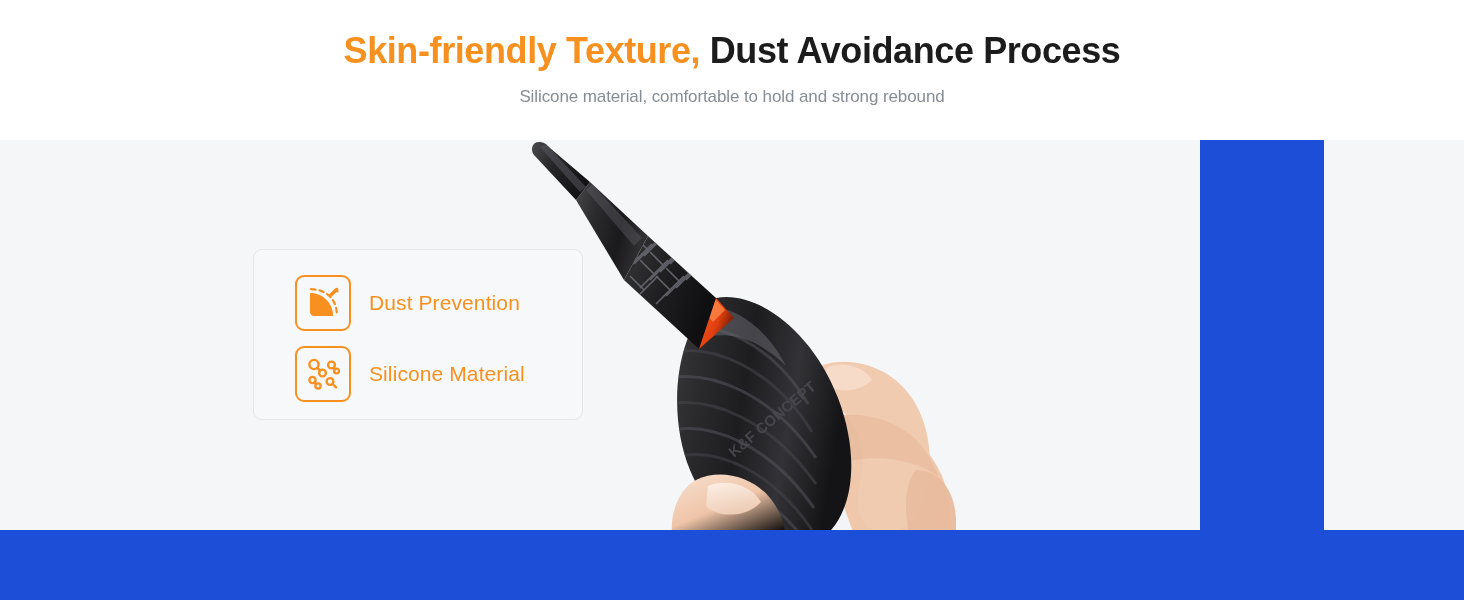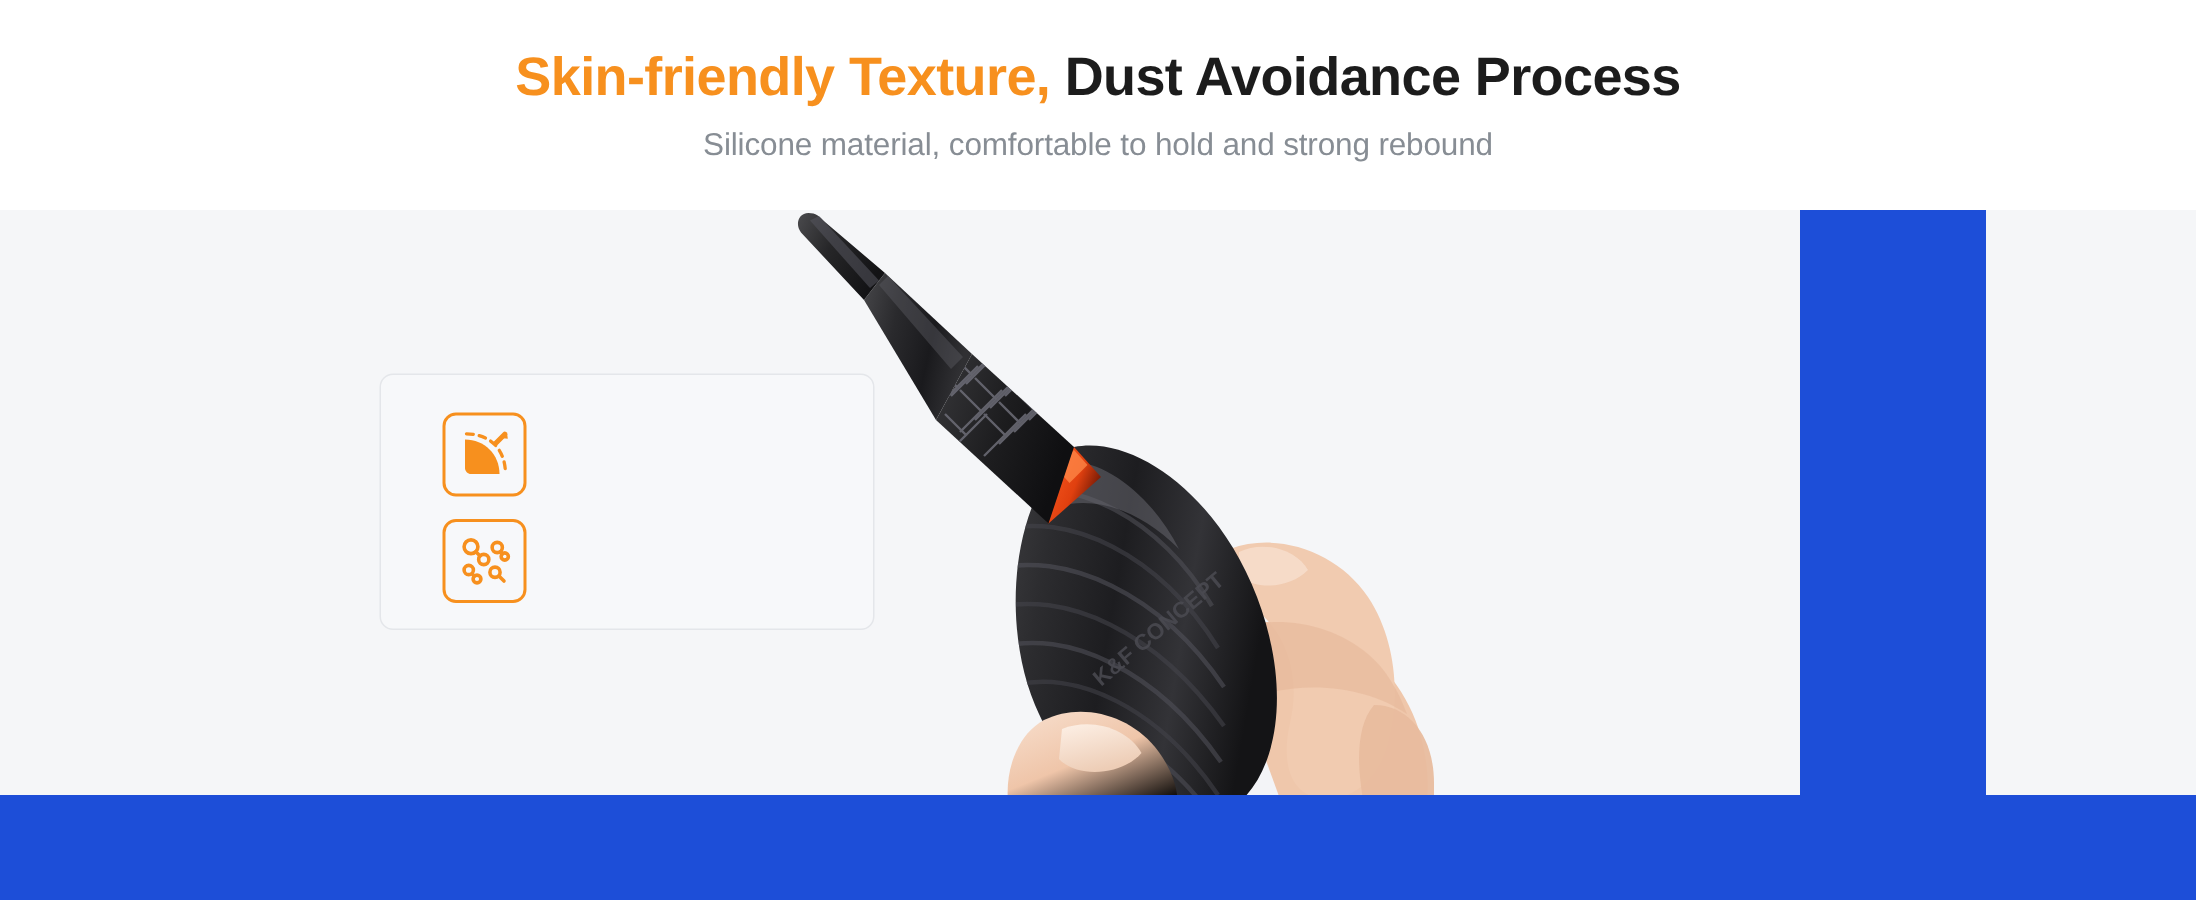--- a/index.html
+++ b/index.html
@@ -40,21 +40,21 @@
     letter-spacing: -0.4px;
     line-height: 46px;
     white-space: nowrap;
   }
   .headline .accent { color: #F7901E; }
   .headline .plain  { color: #1c1c1c; }
 
   .subhead {
     margin: 0;
     padding-top: 8px;
-    font-size: 21px;
+    font-size: 17px;
     font-weight: 400;
     color: #878d94;
     line-height: 30px;
     letter-spacing: -0.1px;
     white-space: nowrap;
   }
 
   
   .panel {
     position: absolute;
@@ -298,20 +298,21 @@
         <svg width="36" height="36" viewBox="0 0 36 36" xmlns="http://www.w3.org/2000/svg">
 
           <path d="M5 8 C 18 8 28 18 28 31 L 9 31 C 6.8 31 5 29.2 5 27 Z" fill="#F7901E"></path>
 
           <path d="M6 4.2 C 22 4.6 31.6 14.2 32 30.5" fill="none" stroke="#F7901E" stroke-width="2.2" stroke-linecap="round" stroke-dasharray="4.5 4"></path>
 
           <path d="M25.5 10.5 L 31.5 4.5" stroke="#F7901E" stroke-width="3.4" stroke-linecap="round"></path>
           <path d="M29 7 L 33.5 7.5 L 33 3 Z" fill="#F7901E"></path>
         </svg>
       </span>
+      <span class="feature-label">Dust Prevention</span>
     </div>
 
     <div class="feature-row">
       <span class="feature-icon">
         <svg width="36" height="36" viewBox="0 0 36 36" xmlns="http://www.w3.org/2000/svg">
           <g fill="none" stroke="#F7901E" stroke-width="2.4" stroke-linecap="round">
 
             <circle cx="9" cy="8.5" r="4.6"></circle>
             <circle cx="17.5" cy="17" r="3.4"></circle>
             <path d="M12.2 11.8 L 15.1 14.7"></path>
@@ -322,17 +323,18 @@
 
             <circle cx="7.5" cy="24" r="3.1"></circle>
             <circle cx="13" cy="30" r="2.6"></circle>
             <path d="M9.7 26.4 L 11.2 28.1"></path>
 
             <circle cx="25" cy="25.5" r="3.4"></circle>
             <path d="M27.6 28 L 31 31.4"></path>
           </g>
         </svg>
       </span>
+      <span class="feature-label">Silicone Material</span>
     </div>
 
   </div>
 
 </div>
 
 </body></html>

